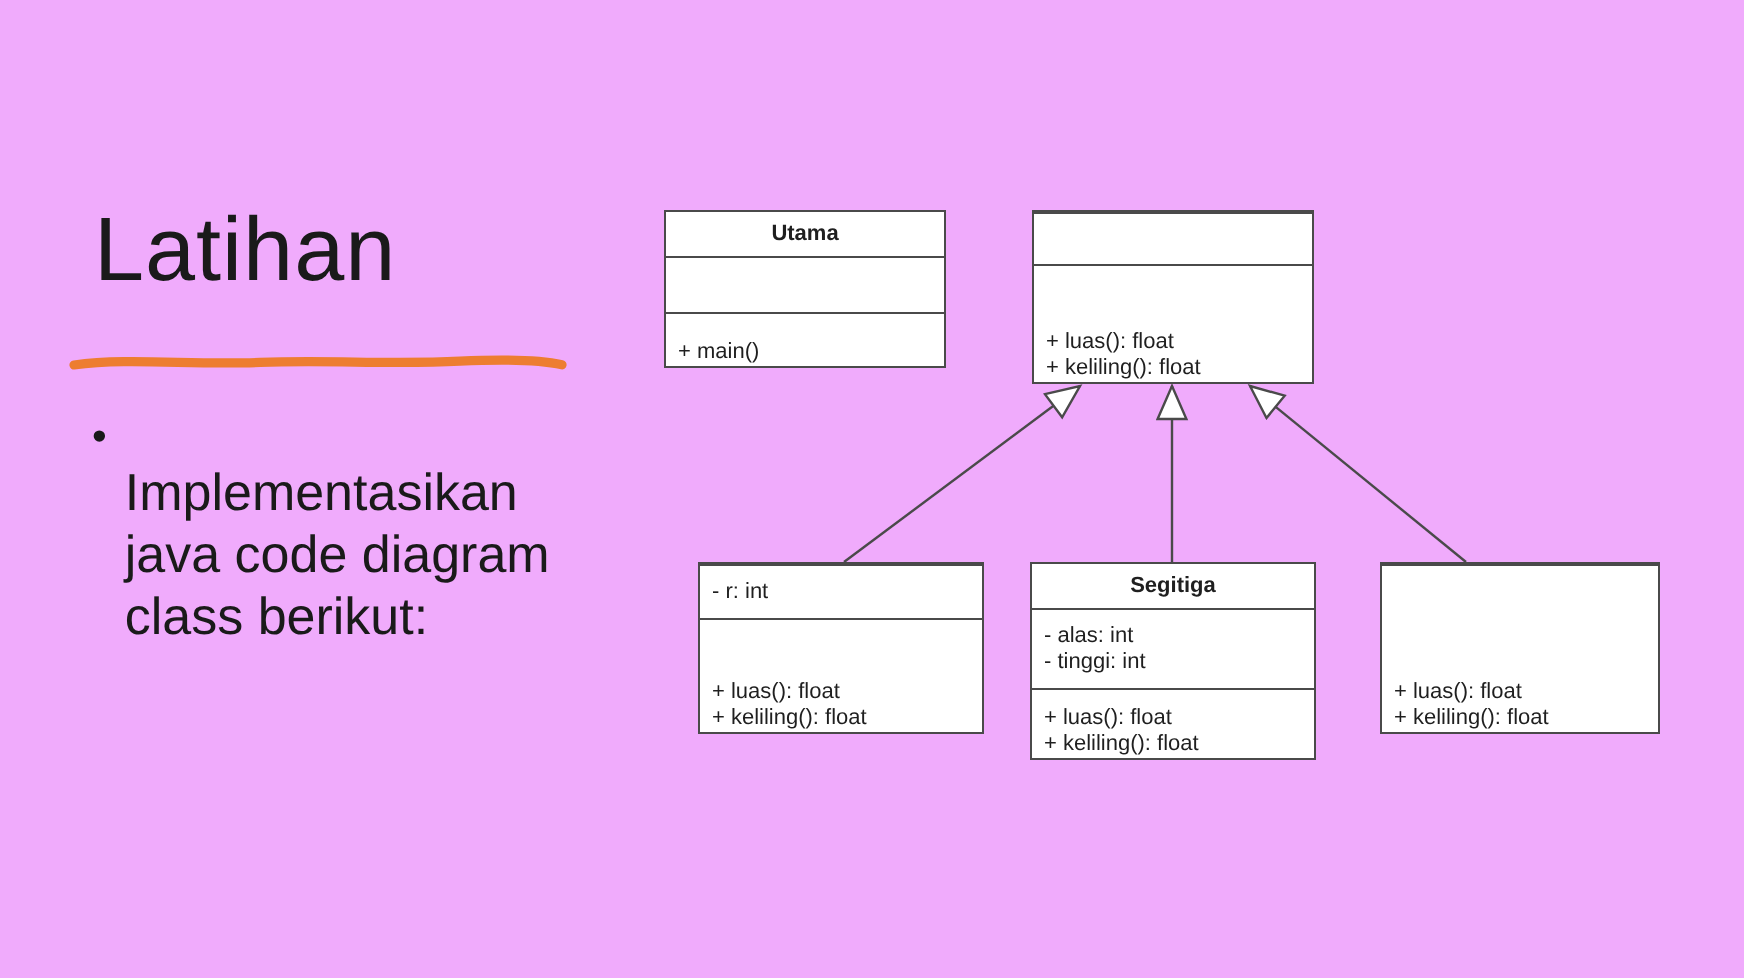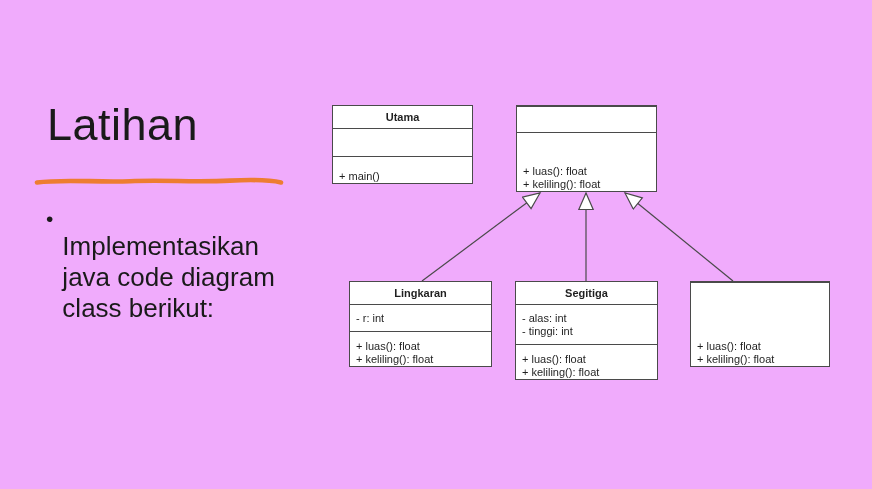--- a/index.html
+++ b/index.html
@@ -158,21 +158,20 @@
 
     <div class="uml-class" id="box-bangundatar">
       <div class="uml-attrs"></div>
       <div class="uml-methods">
         <div>+ luas(): float</div>
         <div>+ keliling(): float</div>
       </div>
     </div>
 
     <div class="uml-class" id="box-lingkaran">
-      <div class="uml-title">Lingkaran</div>
       <div class="uml-attrs">
         <div>- r: int</div>
       </div>
       <div class="uml-methods">
         <div>+ luas(): float</div>
         <div>+ keliling(): float</div>
       </div>
     </div>
 
     <div class="uml-class" id="box-segitiga">

